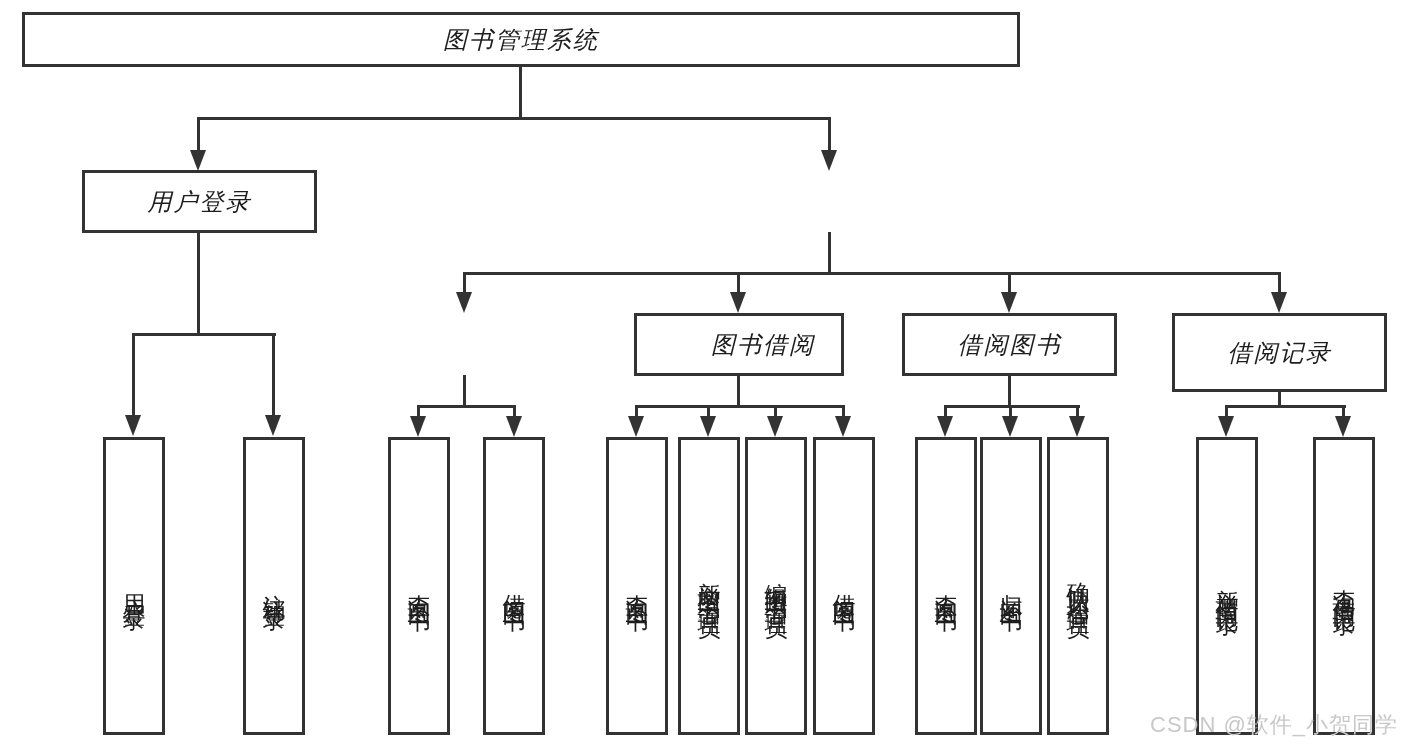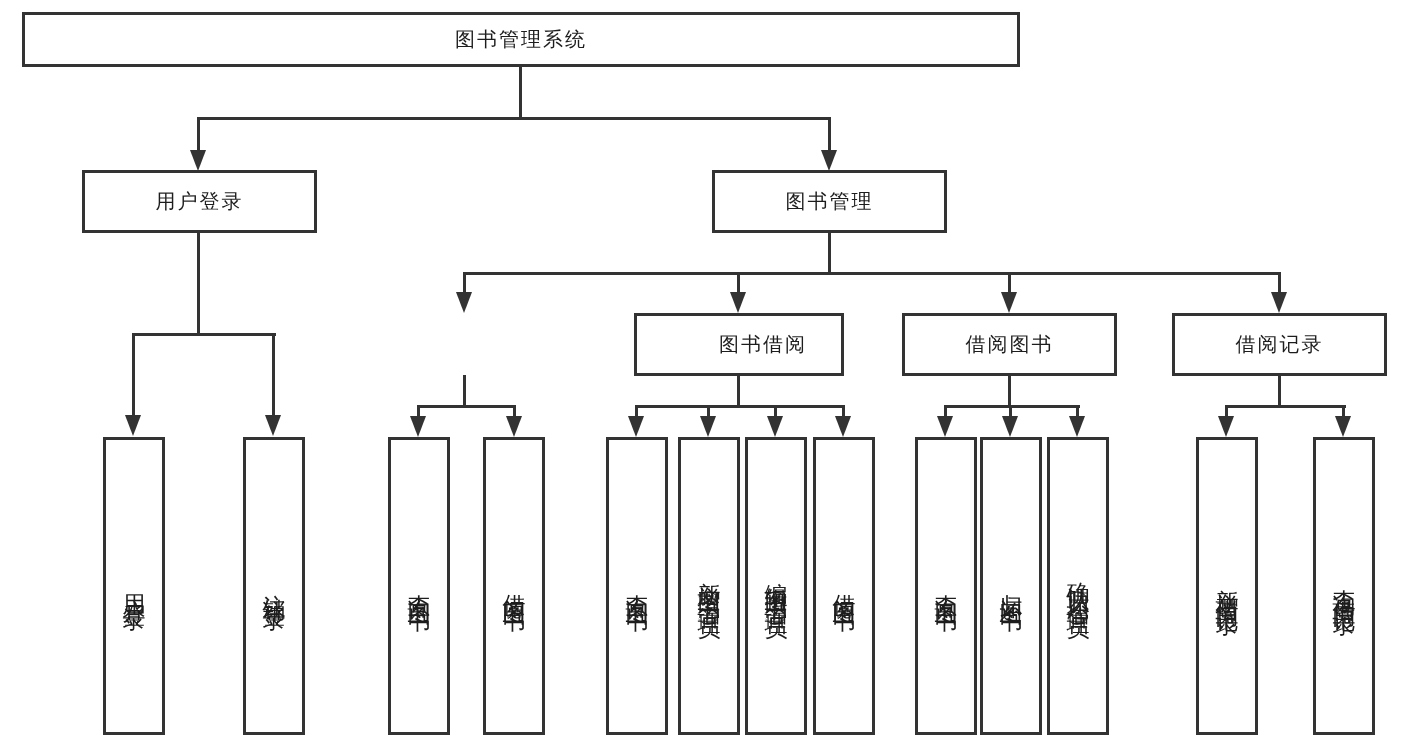--- a/index.html
+++ b/index.html
@@ -24,24 +24,25 @@
     position:absolute;
     box-sizing:border-box;
     background:#ffffff;
     border:3px solid var(--line);
     display:flex;
     align-items:center;
     justify-content:center;
     z-index:2;
   }
   .hlabel{
-    font-size:20px;
+    font-size:24px;
     letter-spacing:2px;
     color:var(--text);
     white-space:nowrap;
+    font-style:italic;
   }
   .leaf{
     top:437px;
     width:62px;
     height:298px;
   }
   .vtext{
     writing-mode:vertical-rl;
     text-orientation:mixed;
     font-size:23px;
@@ -86,31 +87,28 @@
 
 <div class="canvas">
 
   <div class="box" style="left:22px;top:12px;width:998px;height:55px;">
     <span class="hlabel">图书管理系统</span>
   </div>
 
   <div class="box" style="left:82px;top:170px;width:235px;height:63px;">
     <span class="hlabel">用户登录</span>
   </div>
-  <div class="box" style="left:712px;top:170px;width:235px;height:63px;">
-    <span class="hlabel">图书管理</span>
-  </div>
 
   <div class="box" style="left:634px;top:313px;width:210px;height:63px;padding-left:48px;">
     <span class="hlabel">图书借阅</span>
   </div>
   <div class="box" style="left:902px;top:313px;width:215px;height:63px;">
     <span class="hlabel">借阅图书</span>
   </div>
-  <div class="box" style="left:1172px;top:313px;width:215px;height:63px;">
+  <div class="box" style="left:1172px;top:313px;width:215px;height:79px;">
     <span class="hlabel">借阅记录</span>
   </div>
 
   <div class="box leaf" style="left:103px;">
     <span class="vtext">用户登录</span>
   </div>
   <div class="box leaf" style="left:243px;">
     <span class="vtext">注销登录</span>
   </div>
 
@@ -203,14 +201,15 @@
   <div class="vline" style="left:1076px;top:405px;height:13px;"></div>
   <div class="arrow" style="left:1069px;top:416px;"></div>
 
   <div class="vline" style="left:1278px;top:375px;height:32px;"></div>
   <div class="hline" style="left:1225px;top:405px;width:121px;"></div>
   <div class="vline" style="left:1225px;top:405px;height:13px;"></div>
   <div class="arrow" style="left:1218px;top:416px;"></div>
   <div class="vline" style="left:1342px;top:405px;height:13px;"></div>
   <div class="arrow" style="left:1335px;top:416px;"></div>
 
+  <div class="watermark">CSDN @软件_小贺同学</div>
 
 </div>
 
 </body></html>

